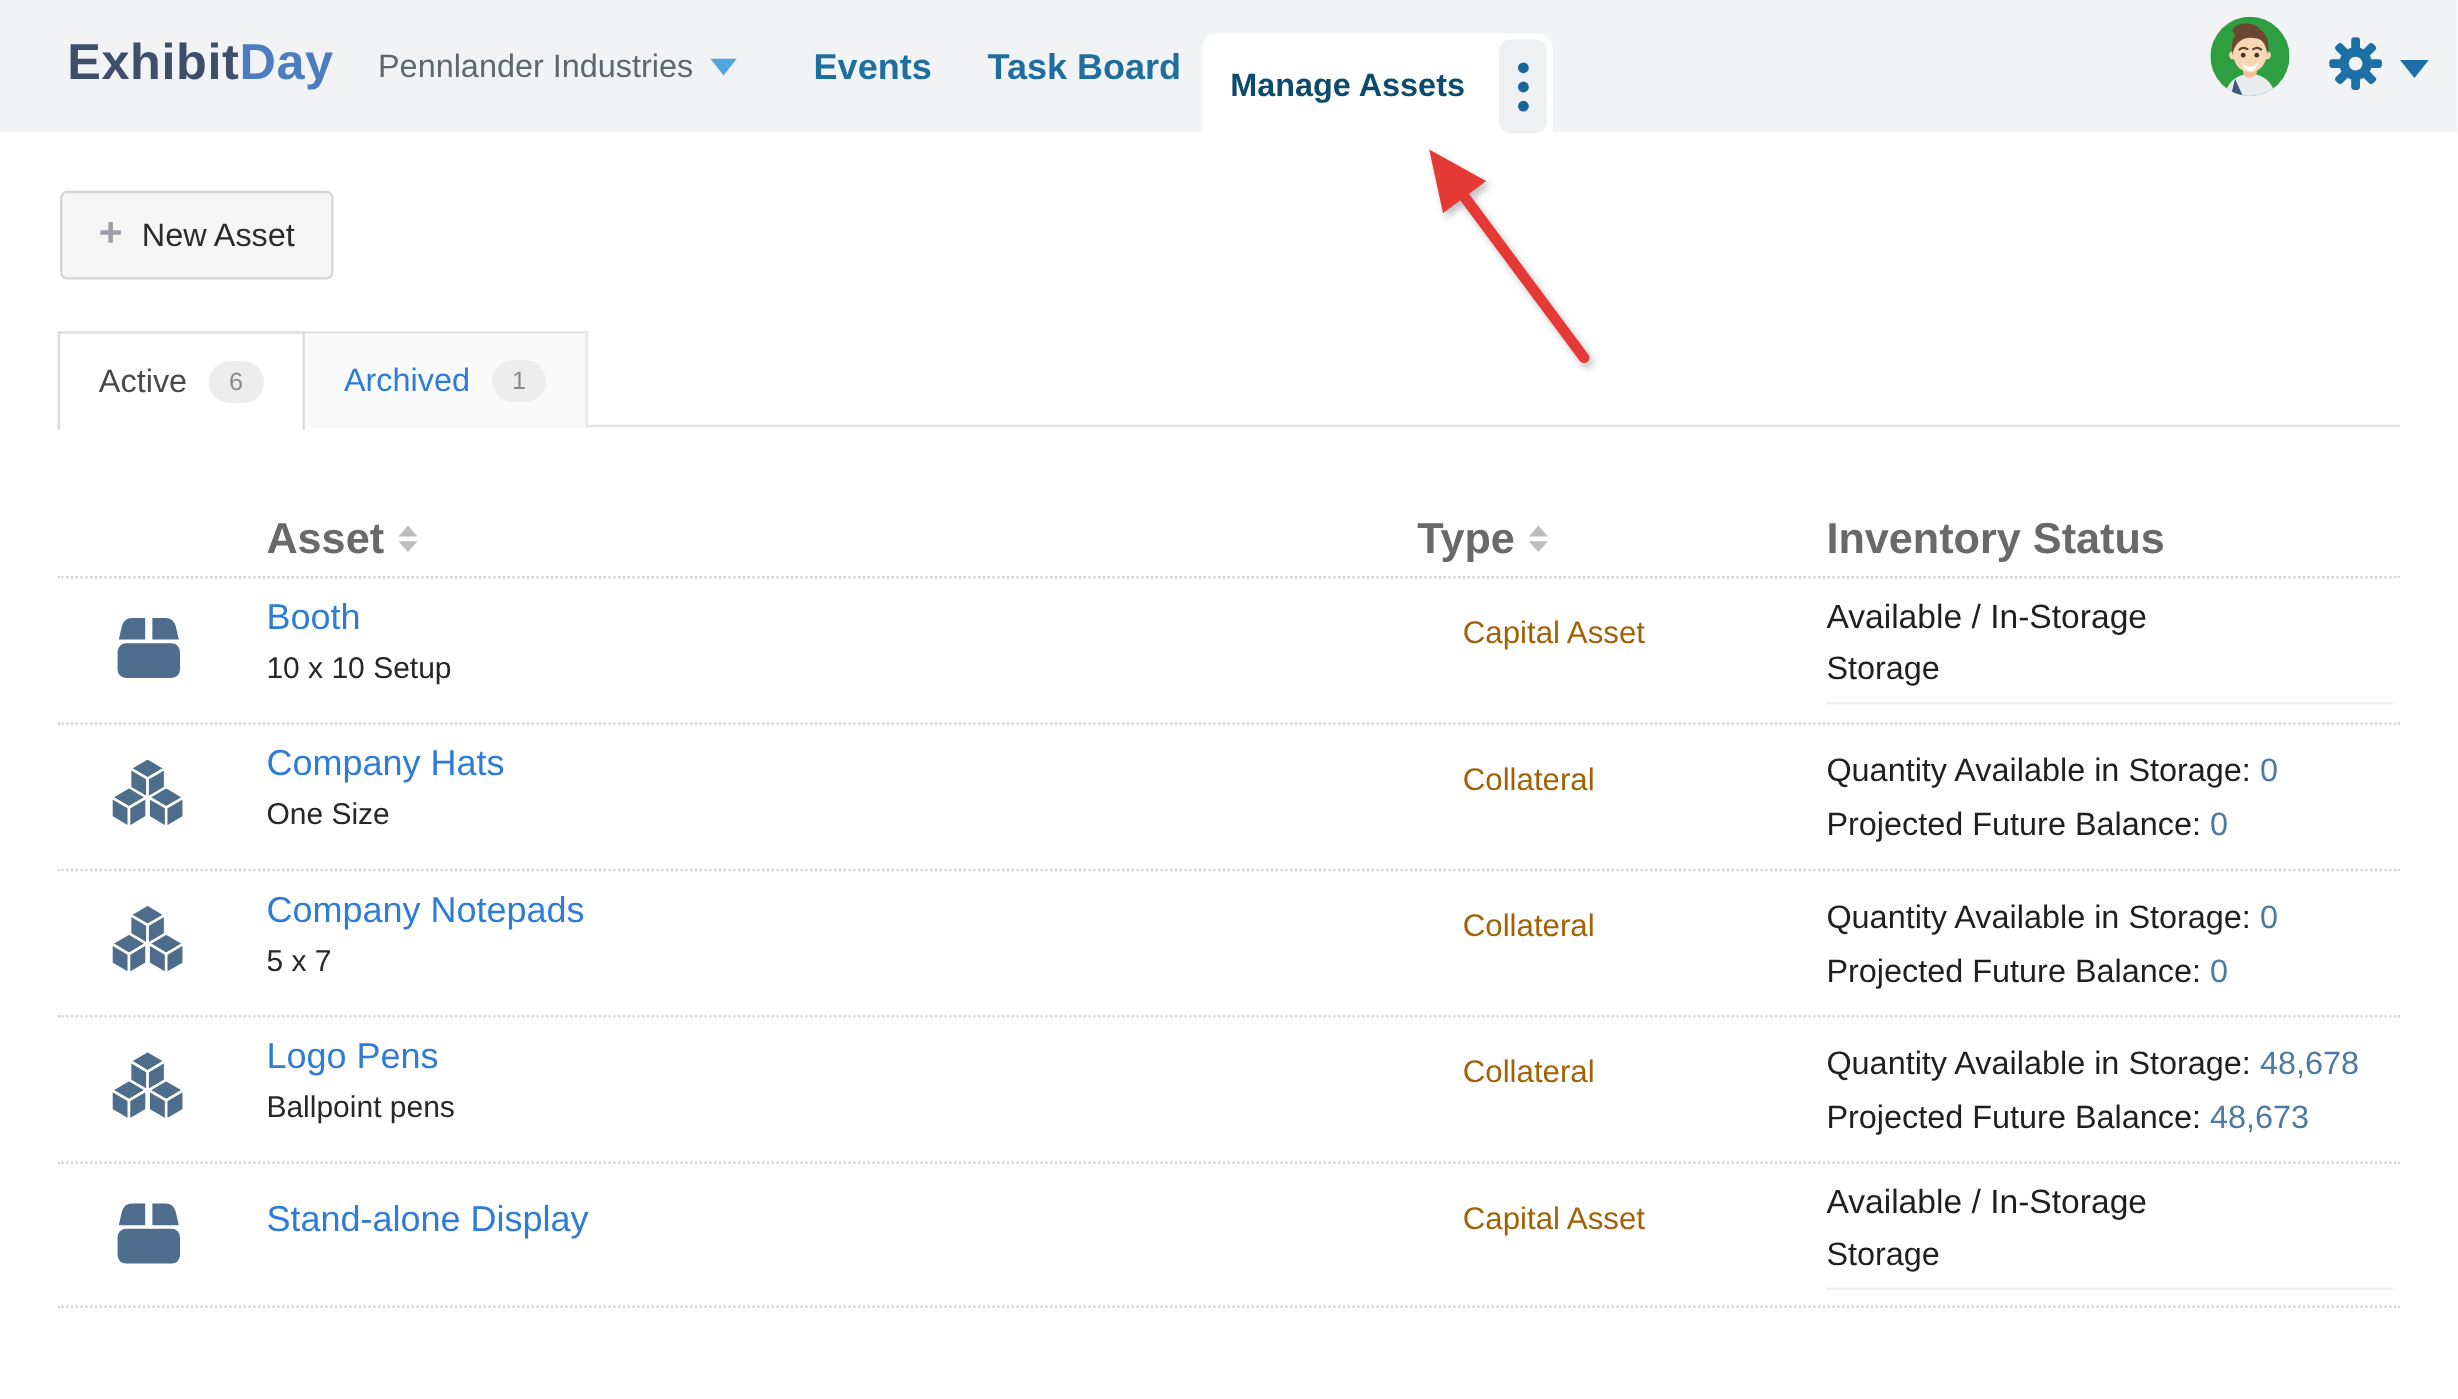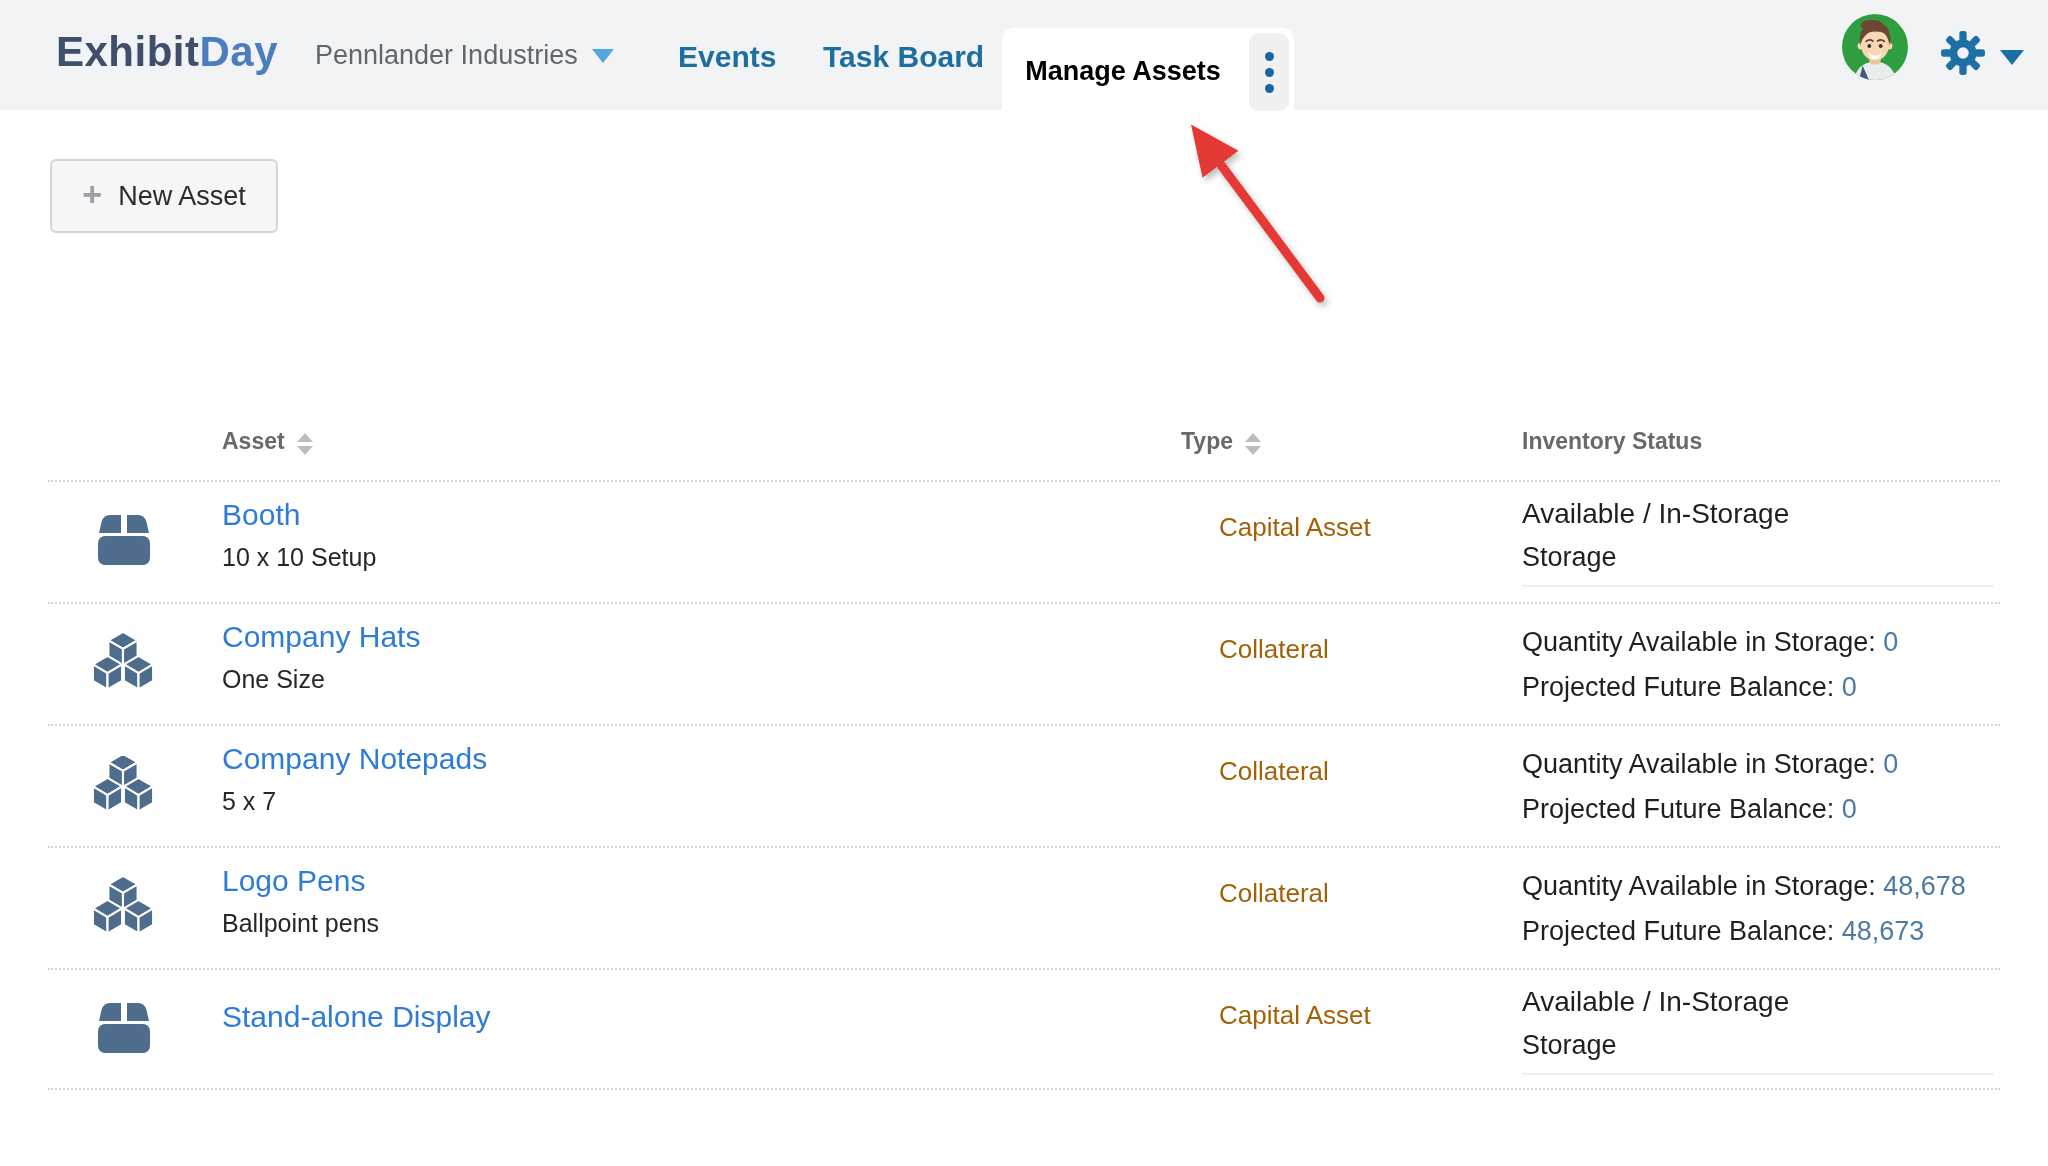--- a/index.html
+++ b/index.html
@@ -10,42 +10,42 @@
   .topbar { position:absolute; left:0; top:0; width:2048px; height:110px; background:#f1f3f5; }
   .logo { position:absolute; left:56px; top:28px; font-size:42px; font-weight:700; letter-spacing:.5px; cursor:pointer; }
   .logo .p1 { color:#3e4f6b; }
   .logo .p2 { color:#4c7dc0; }
   .workspace { position:absolute; left:315px; top:40px; font-size:27px; color:#5f686d; cursor:pointer; display:flex; align-items:center; gap:14px; }
   .caret-down { width:0; height:0; border-left:11px solid transparent; border-right:11px solid transparent; border-top:14px solid #54a7dc; display:inline-block; }
   .nav-link { position:absolute; top:40px; font-size:30px; font-weight:700; color:#1e6f9f; cursor:pointer; }
   .nav-events { left:678px; }
   .nav-task { left:823px; }
   .tab-current { position:absolute; left:1002px; top:28px; width:292px; height:86px; background:#fff; border-radius:12px 12px 0 0; }
-  .tab-current .tab-label { position:absolute; left:0; right:50px; top:0; bottom:0; display:flex; align-items:center; justify-content:center; font-size:27px; font-weight:700; color:#000000; cursor:pointer;text-align:center; }
+  .tab-current .tab-label { position:absolute; left:0; right:50px; top:0; bottom:0; display:flex; align-items:center; justify-content:center; font-size:27px; font-weight:700; color:#0c4a6e; cursor:pointer;text-align:center; }
   .kebab { position:absolute; top:5px; right:5px; bottom:3px; width:40px; background:#eef0f2; border-radius:10px; display:flex; flex-direction:column; align-items:center; justify-content:center; gap:7px; cursor:pointer; }
   .kebab i { width:9px; height:9px; border-radius:50%; background:#19679a; }
   .avatar { position:absolute; left:1842px; top:14px; width:66px; height:66px; cursor:pointer; }
   .gear { position:absolute; left:1940px; top:30px; width:46px; height:46px; cursor:pointer; }
   .gear-caret { position:absolute; left:2000px; top:50px; width:0; height:0; border-left:12px solid transparent; border-right:12px solid transparent; border-top:15px solid #1d6fa5; cursor:pointer; }
 
   
   .btn-new { position:absolute; left:50px; top:159px; width:228px; height:74px; background:#f6f6f6; border:2px solid #d6d6d6; border-radius:6px; display:flex; align-items:center; justify-content:center; gap:16px; font-size:27px; color:#2b2b2b; cursor:pointer; }
   .btn-new .plus { color:#9aa0a6; font-size:34px; font-weight:700; line-height:1; margin-top:-4px; }
 
   
   .tabstrip { position:absolute; left:48px; top:276px; width:1952px; height:80px; border-bottom:2px solid #e3e3e3; }
   .ttab { display:flex; align-items:center; justify-content:center; gap:18px; font-size:27px; cursor:pointer; }
   .ttab-active { position:absolute; left:0; top:0; width:206px; height:82px; background:#fff; border:2px solid #dcdcdc; border-bottom:none; color:#4a4a4a; z-index:2; }
   .ttab-archived { position:absolute; left:206px; top:0; width:236px; height:80px; background:#fafafa; border-top:2px solid #e6e6e6; border-right:2px solid #e6e6e6; color:#2e7cd5; }
   .badge { background:#ededee; color:#8b8b8b; border-radius:999px; font-size:21px; padding:7px 17px; line-height:1; }
 
   
   .table { position:absolute; left:48px; top:420px; width:1952px; }
   .thead { position:relative; height:60px; }
-  .th { position:absolute; top:8px; font-size:23px; font-weight:700; color:#696969; display:flex; align-items:flex-end; gap:12px; }
+  .th { position:absolute; top:8px; font-size:36px; font-weight:700; color:#696969; display:flex; align-items:center; gap:12px; }
   .th-asset { left:174px; cursor:pointer; }
   .th-type  { left:1133px; cursor:pointer; }
   .th-inv   { left:1474px; }
   .sort { display:inline-flex; flex-direction:column; gap:4px; }
   .sort .up { width:0; height:0; border-left:8px solid transparent; border-right:8px solid transparent; border-bottom:9px solid #bdbdbd; }
   .sort .dn { width:0; height:0; border-left:8px solid transparent; border-right:8px solid transparent; border-top:9px solid #bdbdbd; }
 
   .row { position:relative; height:122px; border-top:2px dotted #d5d5d5; }
   .row:last-child { border-bottom:2px dotted #d5d5d5; }
   .cell-icon { position:absolute; left:44px; top:26px; width:64px; height:64px; }
@@ -147,20 +147,30 @@
       </svg>
     </div>
     <div class="gear-caret"></div>
   </div>
 
   <div class="btn-new">
     <span class="plus">+</span>
     <span>New Asset</span>
   </div>
 
+  <div class="tabstrip">
+    <div class="ttab ttab-active">
+      <span>Active</span>
+      <span class="badge">6</span>
+    </div>
+    <div class="ttab ttab-archived">
+      <span>Archived</span>
+      <span class="badge">1</span>
+    </div>
+  </div>
 
   <div class="table">
     <div class="thead">
       <div class="th th-asset">
         <span>Asset</span>
         <span class="sort">
             <span class="up"></span>
             <span class="dn"></span>
           </span>
       </div>

